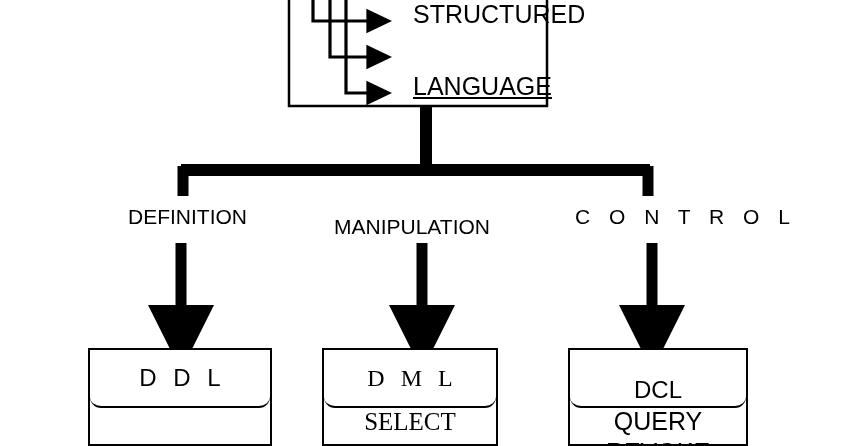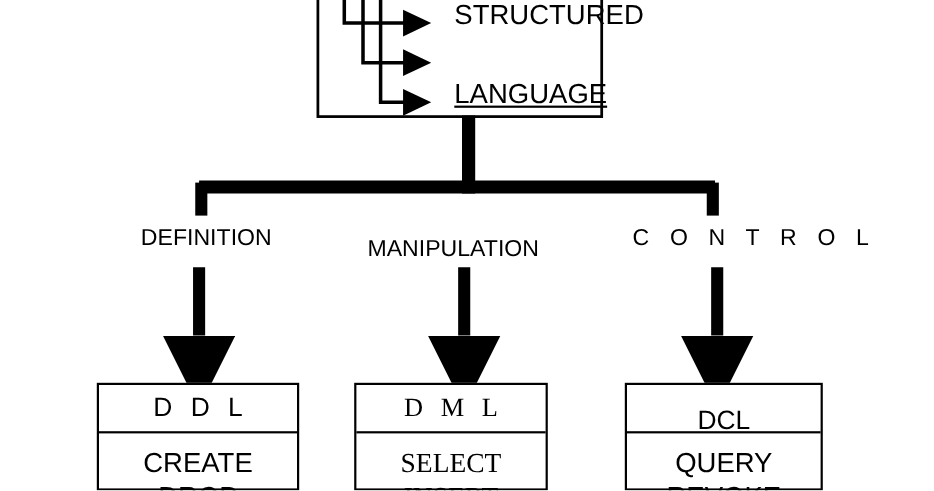--- a/index.html
+++ b/index.html
@@ -55,26 +55,27 @@
     position: absolute;
     border: 2px solid #000000;
     background: #ffffff;
     box-sizing: border-box;
   }
   .leaf-head {
     position: absolute;
     left: 0;
     right: 0;
     top: 0;
-    height: 44px;
+    height: 58px;
     border-bottom: 2px solid #000000;
     box-sizing: border-box;
     display: flex;
     align-items: center;
     justify-content: center;
+    border-radius: 11px;
   }
   .leaf-title {
     font-size: 24px;
     color: #000000;
     letter-spacing: 5px;
     text-indent: 5px;
   }
   .leaf-title.tight {
     letter-spacing: 0px;
     text-indent: 0px;
@@ -139,24 +140,20 @@
   <div class="txt sql-word" id="word-language">LANGUAGE</div>
 
   <div class="txt branch-label" id="branch-definition">DEFINITION</div>
   <div class="txt branch-label" id="branch-manipulation">MANIPULATION</div>
   <div class="txt branch-label" id="branch-control">C O N T R O L</div>
 
   <div class="leaf-box" id="box-ddl">
     <div class="leaf-head">
       <span class="leaf-title">D D L</span>
     </div>
-    <div class="leaf-body">
-      <span class="leaf-cmd">CREATE</span>
-      <span class="leaf-cmd">DROP</span>
-    </div>
   </div>
 
   <div class="leaf-box" id="box-dml">
     <div class="leaf-head">
       <span class="leaf-title">D M L</span>
     </div>
     <div class="leaf-body">
       <span class="leaf-cmd">SELECT</span>
       <span class="leaf-cmd">INSERT</span>
     </div>

